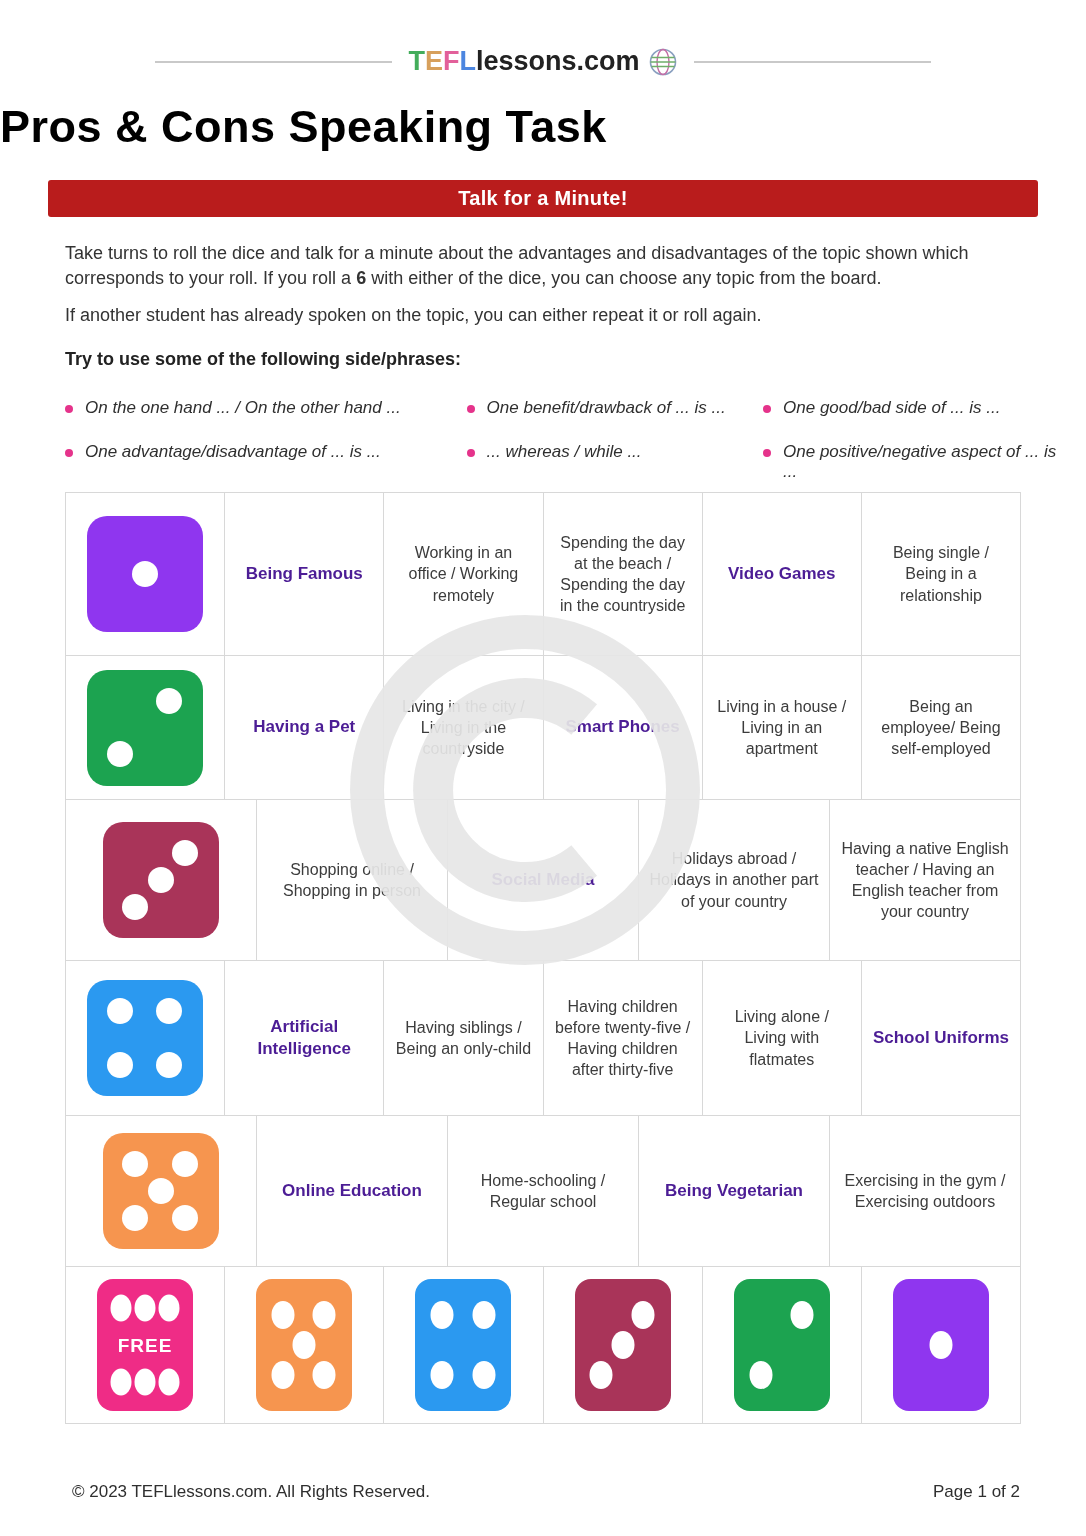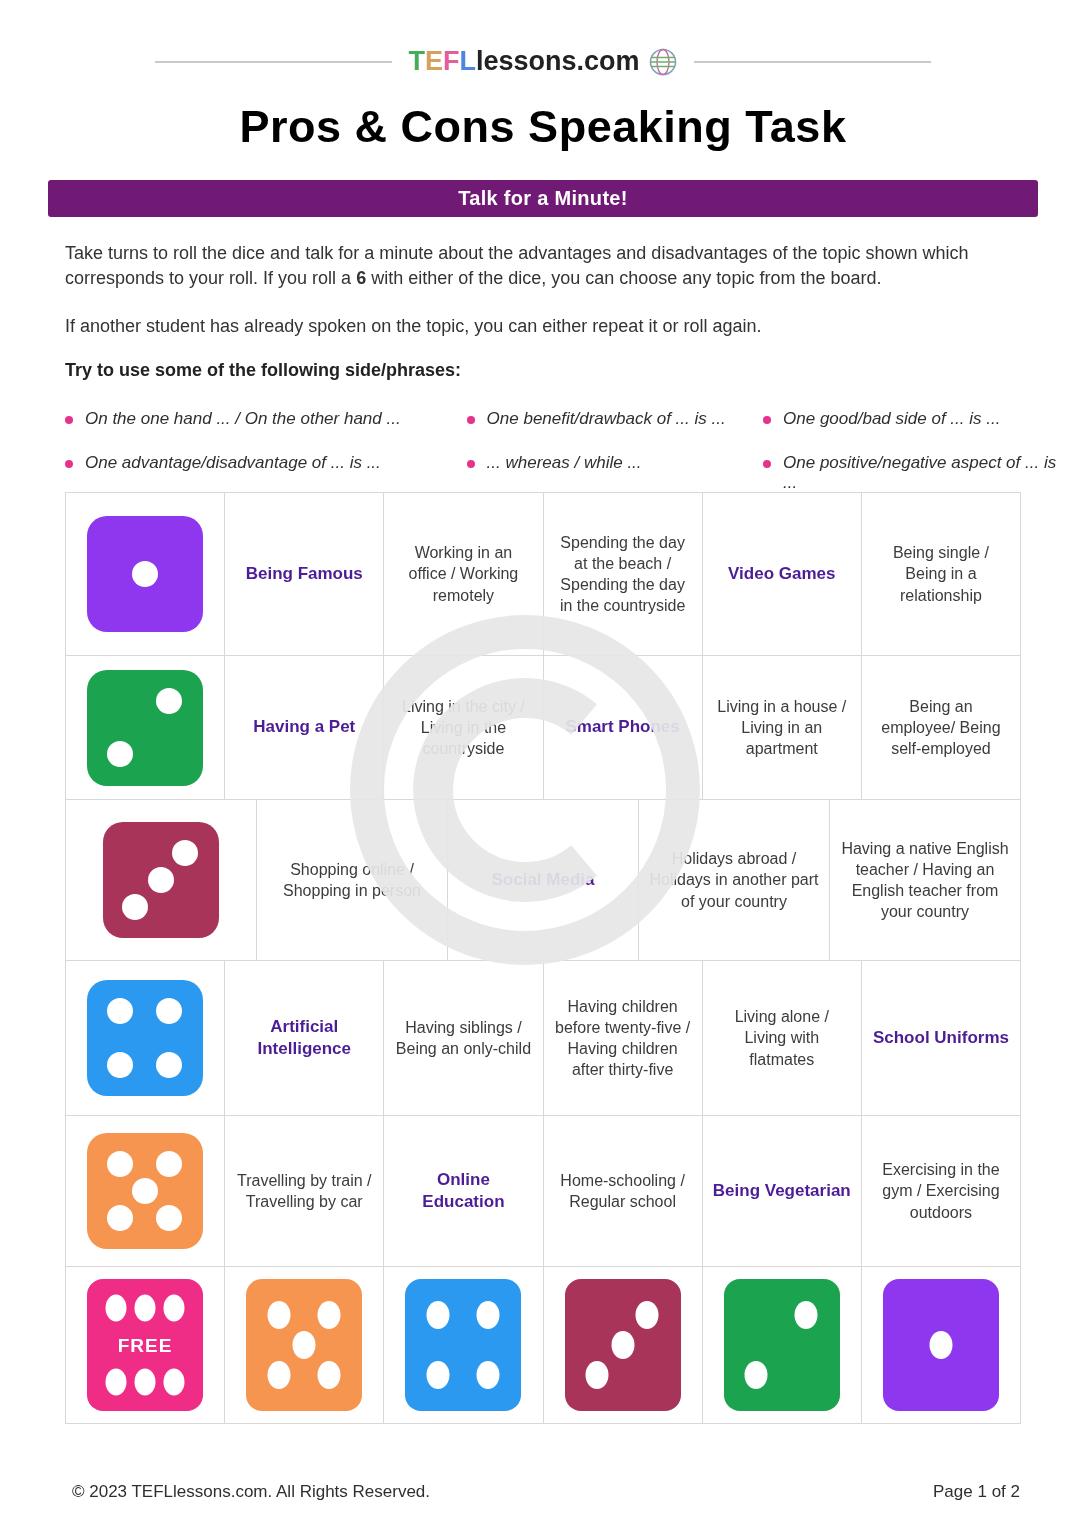--- a/index.html
+++ b/index.html
@@ -7,28 +7,28 @@
     font-family:"Liberation Sans", sans-serif; color:#333; overflow:hidden; position:relative; }
 
   
   .header { margin:46px 155px 0 155px; display:flex; align-items:center; gap:16px;text-align:right; }
   .rule { flex:1; height:2px; background:#c9c9c9; }
   .logo { display:flex; align-items:center; gap:8px; white-space:nowrap; }
   .logo-text { font-size:27px; font-weight:bold; color:#222; letter-spacing:0; }
   .logo-text .lt { font-weight:bold; }
   .globe { width:30px; height:30px; }
 
-  .title { text-align:center; margin-top:24px; font-size:45px; font-weight:bold; color:#000; letter-spacing:0.5px; }
+  .title { text-align:left; margin-top:24px; font-size:45px; font-weight:bold; color:#000; letter-spacing:0.5px; }
 
   .banner { margin:27px 48px 0 48px; height:37px; border-radius:3px;
     display:flex; align-items:center; justify-content:center;
     color:#fff; font-weight:bold; font-size:20px; letter-spacing:0.3px; }
 
   .instructions { margin:24px 65px 0 65px; font-size:18px; line-height:1.4; color:#333; }
-  .instructions p + p { margin-top:23px; }
+  .instructions p + p { margin-top:12px; }
   .phrases-heading { margin:20px 65px 0 65px; font-size:18px; font-weight:bold; color:#222; }
 
   .phrases { margin:28px 65px 0 65px; display:grid; grid-template-columns:39.5% 28.5% 32%;
     row-gap:26px; font-style:italic; font-size:17px; color:#2f2f2f;gap:24px; }
   .phrase { display:flex; align-items:flex-start; gap:12px; }
   .dot { width:8px; height:8px; border-radius:50%; background:#e5338b; margin-top:7px; flex:none; }
 
   
   .board { position:absolute; top:492px; left:65px; width:956px;
     border:1px solid #d8d8d8; background:#fff; }
@@ -37,21 +37,21 @@
   .bcell { flex:1 1 0; border-left:1px solid #d8d8d8;
     display:flex; align-items:center; justify-content:center;
     text-align:center; padding:8px 10px; font-size:16px; line-height:1.32; color:#3c3c3c; }
   .bcell:first-child { border-left:none; }
   .bcell.bold { font-weight:bold; font-size:17px; color:#4c1d95; }
   .r1{height:162px} .r2{height:144px} .r3{height:161px} .r4{height:155px} .r5{height:151px} .r6{height:157px}
 
   
   .die { position:relative; border-radius:20px; }
   .die-sq { width:116px; height:116px; }
-  .die-tall { width:116px; height:132px; border-radius:16px; }
+  .die-tall { width:96px; height:132px; border-radius:16px; }
   .pip { position:absolute; width:26px; height:26px; background:#fff; border-radius:50%;
     transform:translate(-50%,-50%); }
   .die-tall .pip { width:23px; height:28px; }
   .die-free .pip { width:21px; height:27px; }
   .p-c{left:50%;top:50%} .p-tl{left:28%;top:27%} .p-tr{left:71%;top:27%}
   .p-bl{left:28%;top:73%} .p-br{left:71%;top:73%}
   .p-t1{left:25%;top:22%} .p-t2{left:50%;top:22%} .p-t3{left:75%;top:22%}
   .p-b1{left:25%;top:78%} .p-b2{left:50%;top:78%} .p-b3{left:75%;top:78%}
   .free-label { position:absolute; left:50%; top:51%; transform:translate(-50%,-50%);
     color:#fff; font-weight:bold; font-size:19px; letter-spacing:1px; }
@@ -75,21 +75,21 @@
       <circle cx="15" cy="15" r="12.5" stroke="#8aa0c0" stroke-width="1.6"></circle>
       <ellipse cx="15" cy="15" rx="6" ry="12.5" stroke="#c46fa6" stroke-width="1.4"></ellipse>
       <path d="M3.5 10.5 H26.5 M2.5 15 H27.5 M3.5 19.5 H26.5" stroke="#6fae69" stroke-width="1.4"></path>
     </svg>
   </div>
   <div class="rule"></div>
 </div>
 
 <div class="title">Pros &amp; Cons Speaking Task</div>
 
-<div class="banner" style="background:#701a75">
+<div class="banner" style="background:#b91c1c">
   <span>Talk for a Minute!</span>
 </div>
 
 <div class="instructions">
   <p><span>Take turns to roll the dice and talk for a minute about the advantages and disadvantages of the topic shown which corresponds to your roll. If you roll a </span><b>6</b><span> with either of the dice, you can choose any topic from the board.</span></p>
   <p>If another student has already spoken on the topic, you can either repeat it or roll again.</p>
 </div>
 <div class="phrases-heading">Try to use some of the following side/phrases:</div>
 
 <div class="phrases">
@@ -181,21 +181,20 @@
   <div class="brow r5">
     <div class="bcell">
       <div class="die die-sq" style="background: rgb(246, 149, 79);">
           <i class="pip p-tl"></i>
           <i class="pip p-tr"></i>
           <i class="pip p-c"></i>
           <i class="pip p-bl"></i>
           <i class="pip p-br"></i>
         </div>
     </div>
-    <div class="bcell">Travelling by train / Travelling by car</div>
     <div class="bcell bold">Online Education</div>
     <div class="bcell">Home-schooling / Regular school</div>
     <div class="bcell bold">Being Vegetarian</div>
     <div class="bcell">Exercising in the gym / Exercising outdoors</div>
   </div>
 
   <div class="brow r6">
     <div class="bcell">
       <div class="die die-tall die-free" style="background: rgb(239, 44, 134);">
           <i class="pip p-t1"></i>

